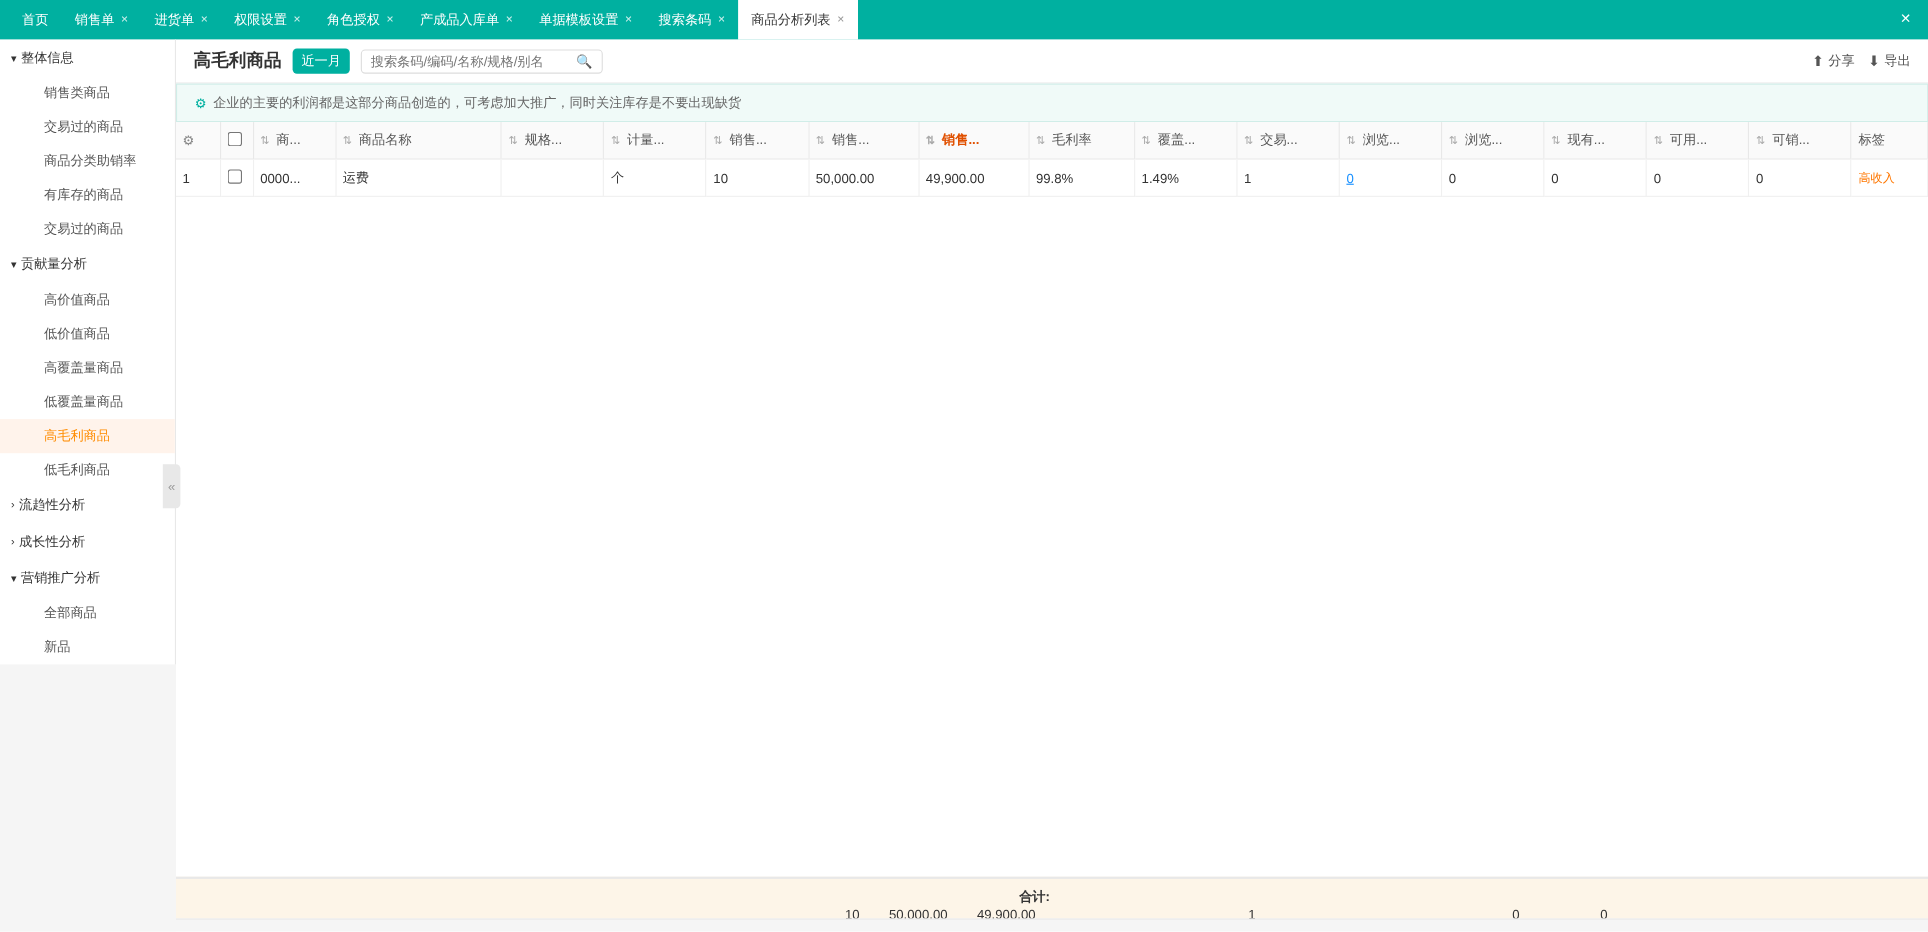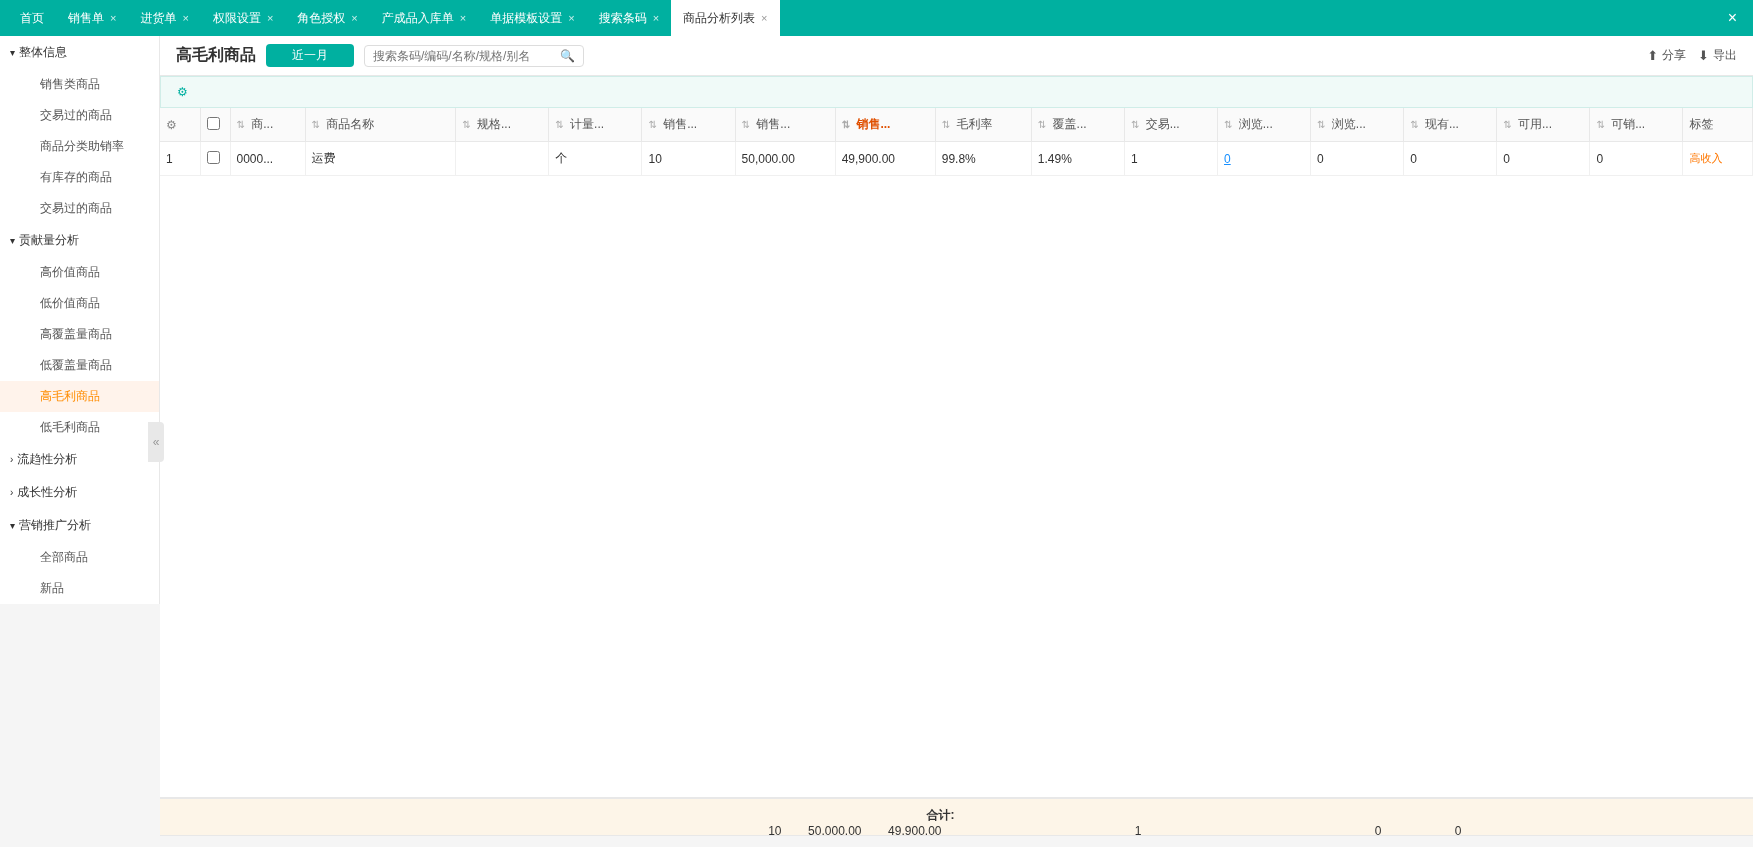--- a/index.html
+++ b/index.html
@@ -119,21 +119,21 @@
     .content-title {
       font-size: 16px;
       font-weight: bold;
       color: #333;
     }
     .filter-btn {
       background: #00b0a0;
       color: white;
       border: none;
       border-radius: 4px;
-      padding: 3px 26px;
+      padding: 3px 8px;
       cursor: pointer;
       font-size: 12px;
     }
     .search-box {
       display: flex;
       align-items: center;
       border: 1px solid #ddd;
       border-radius: 4px;
       padding: 3px 8px;
       gap: 4px;
@@ -371,20 +371,21 @@
         </div>
         <div class="action-btn">
           <span style="font-size:13px;">⬇</span>
           <span>导出</span>
         </div>
       </div>
     </div>
 
     <div class="info-bar">
       <span style="color:#00b0a0;">⚙</span>
+      <span>企业的主要的利润都是这部分商品创造的，可考虑加大推广，同时关注库存是不要出现缺货</span>
     </div>
 
     <div class="table-container">
       <table>
         <thead>
           <tr>
             <th style="width:40px;">
               <span style="cursor:pointer; color:#888;">⚙</span>
             </th>
             <th style="width:30px;">

